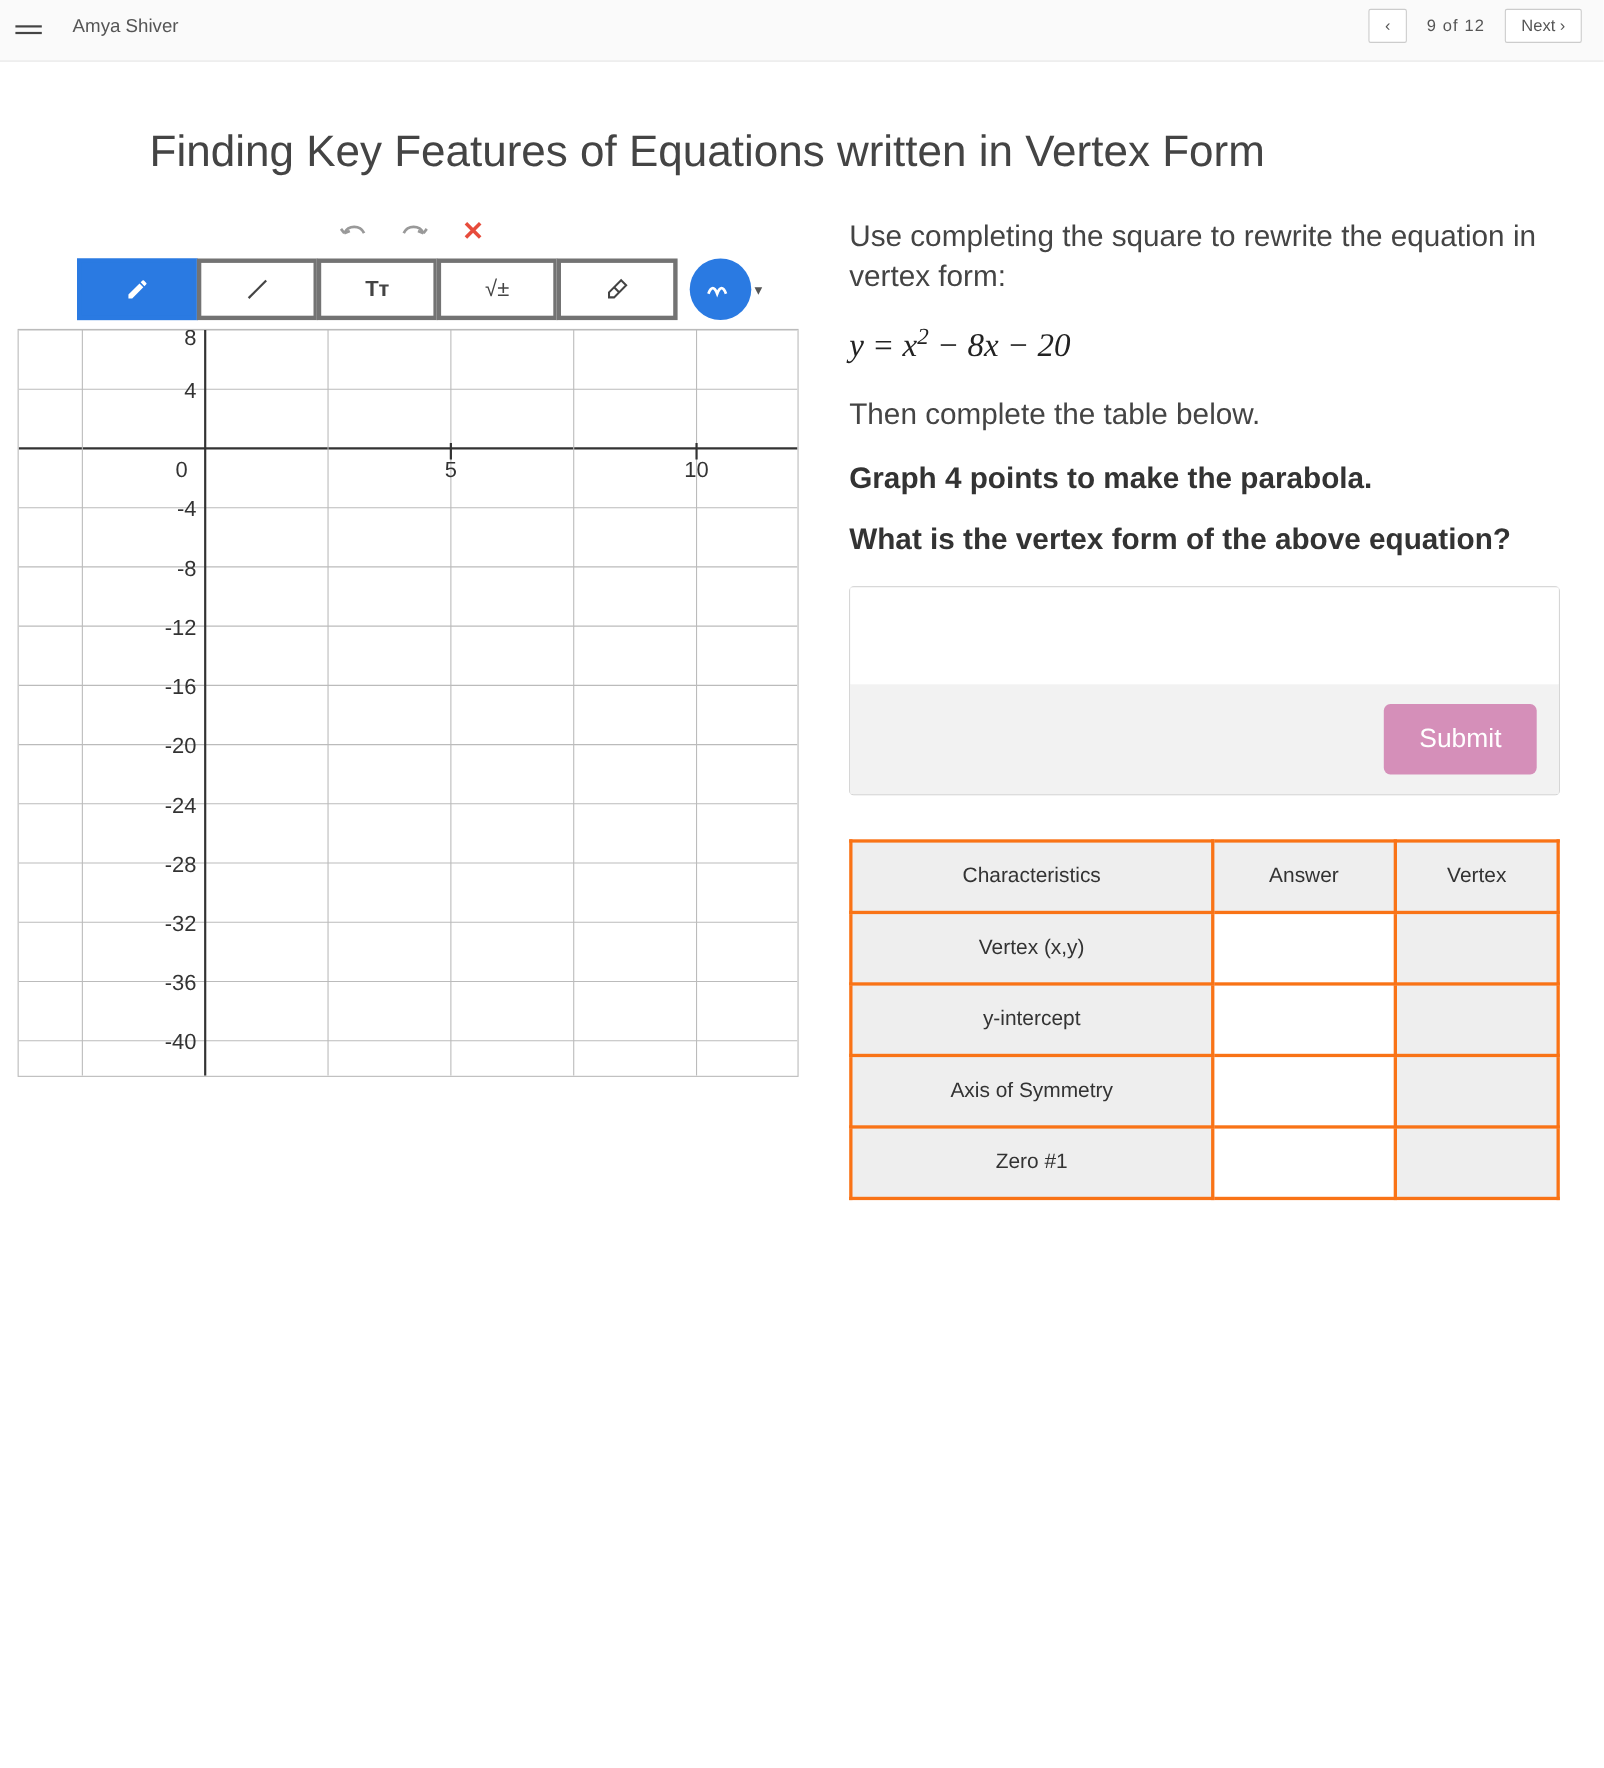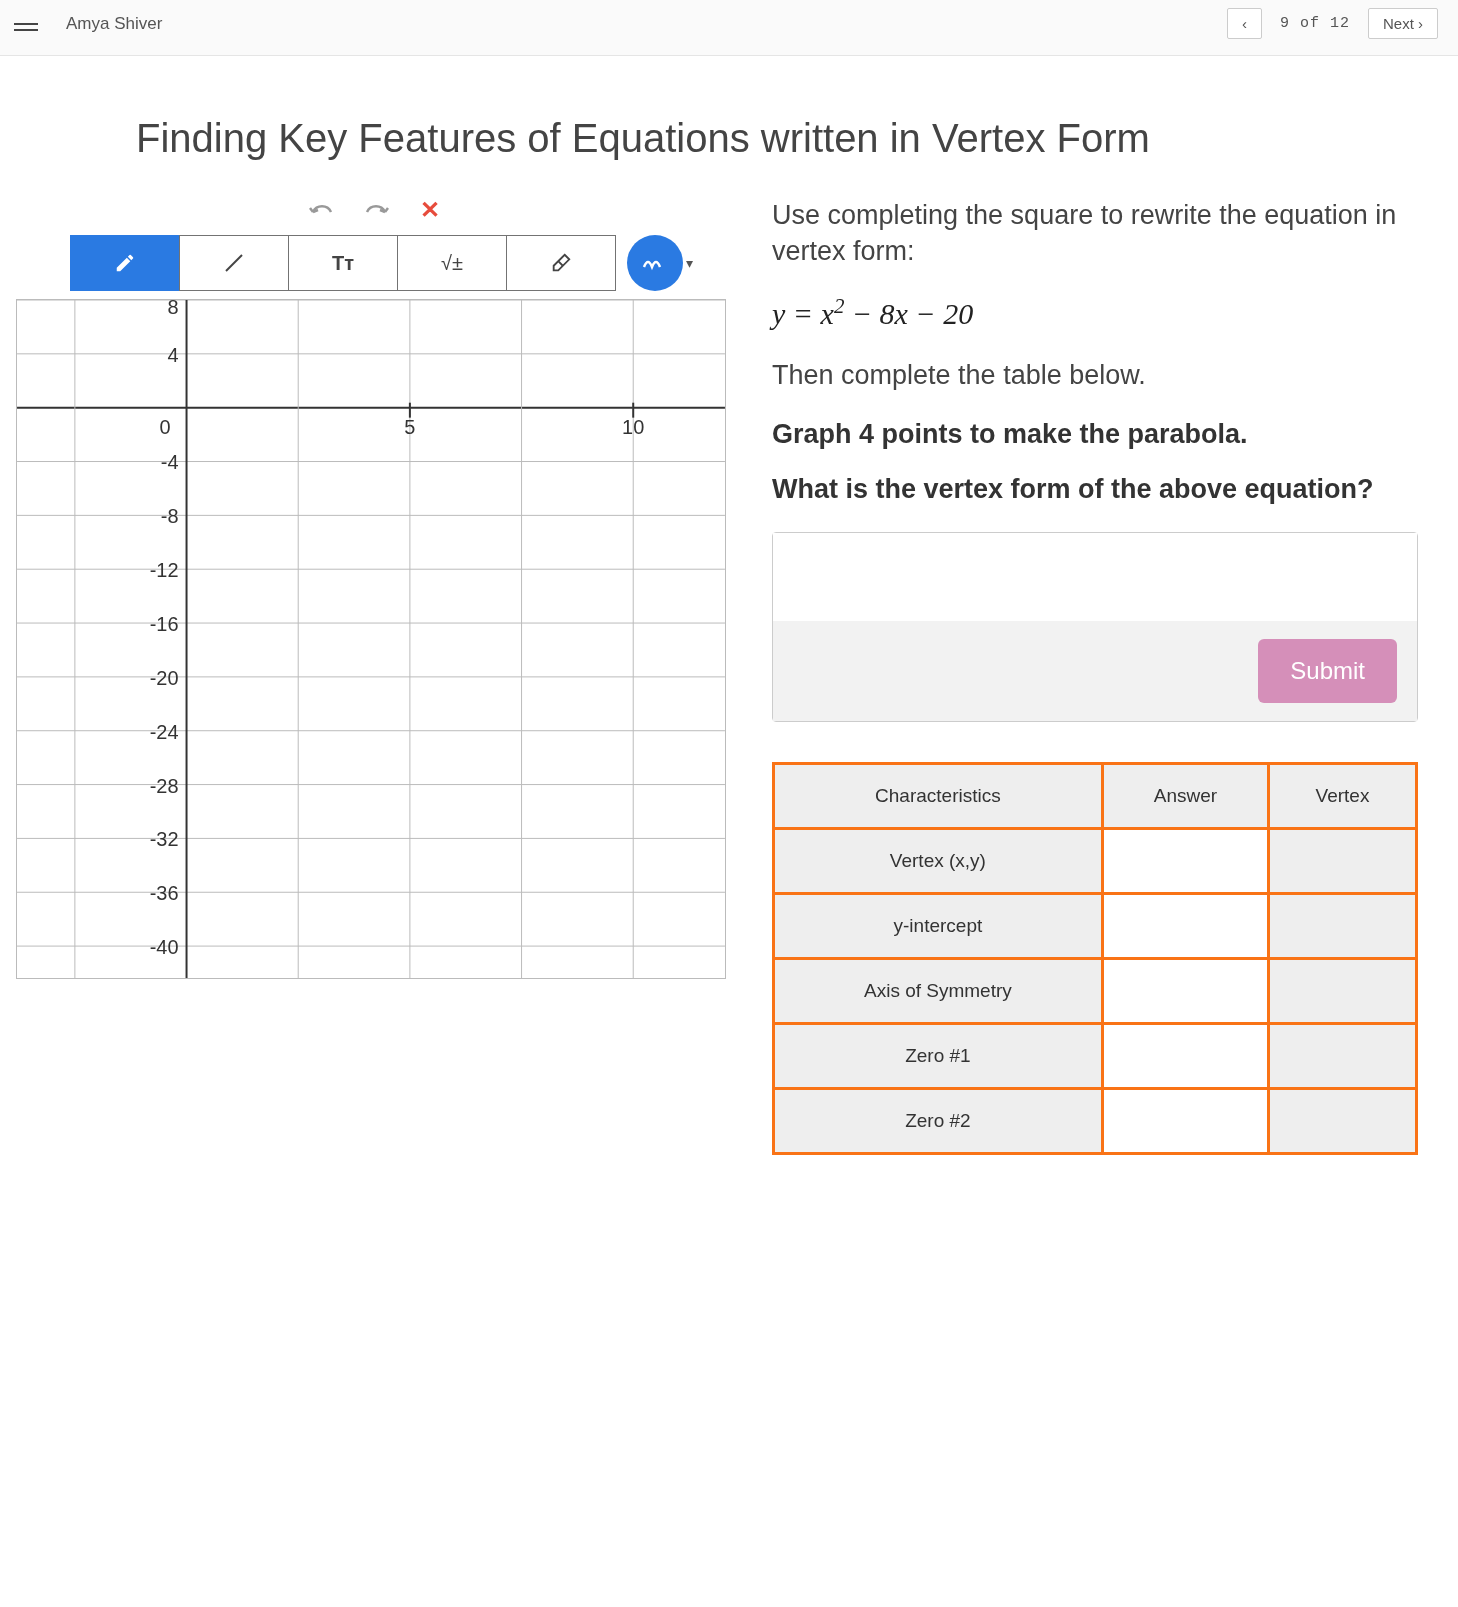--- a/index.html
+++ b/index.html
@@ -4,29 +4,29 @@
 <style>
   * { box-sizing: border-box; margin: 0; padding: 0; }
   body { font-family: -apple-system, BlinkMacSystemFont, 'Segoe UI', Helvetica, Arial, sans-serif; background: #fff; color: #333; }
   .topbar { display: flex; align-items: center; justify-content: space-between; padding: 8px 20px 16px 14px; border-bottom: 1px solid #e5e5e5; background: #fafafa; }
   .topbar-left { display: flex; align-items: center; gap: 28px; justify-content: flex-end; }
   .hamburger { width: 24px; height: 2px; background: #444; position: relative; }
   .hamburger::after { content:''; position:absolute; top:6px; left:0; width:24px; height:2px; background:#444; }
   .student-name { font-size: 17px; color: #555; }
   .topbar-right { display:flex; gap:18px; align-items:center; }
   .nav-btn { border:1px solid #ccc; background:#fff; padding:6px 14px; font-size:15px; color:#555; border-radius:2px; }
-  .pg-indicator { font-size:15px; color:#555; letter-spacing:1px;font-family:Liberation Mono, monospace; }
+  .pg-indicator { font-size:15px; color:#555; letter-spacing:1px; }
   .container { padding: 40px 16px 40px 16px; max-width: 1458px; }
   .page-title { font-size: 40px; color:#444; font-weight:400; margin: 20px 0 36px 120px; }
   .columns { display:flex; gap: 36px; align-items:flex-start; }
   .left-col { width: 720px; position:relative; }
   .toolbar-top { display:flex; gap:28px; justify-content:center; margin-bottom:12px;}
   .tb-icon { width:26px; height:26px; display:flex; align-items:center; justify-content:center; color:#888; }
   .toolbar { display:flex; gap:0; margin-left:54px; margin-bottom:8px; }
-  .tool-btn { width:110px; height:56px; border:1px solid #737373; background:#fff; display:flex; align-items:center; justify-content:center; font-size:20px; color:#444; margin-right:-1px; }
+  .tool-btn { width:110px; height:56px; border:4px solid #737373; background:#fff; display:flex; align-items:center; justify-content:center; font-size:20px; color:#444; margin-right:-1px; }
   .tool-btn.active { background:#2a7ae2; color:#fff; border-color:#2a7ae2; }
   .tool-btn.scribble { border-radius:50%; width:56px; height:56px; background:#2a7ae2; color:#fff; border:none; margin-left:12px; }
   .graph-wrap { position:relative; width:710px; height:680px; border:1px solid #bbb; }
   .graph-wrap svg { width:100%; height:100%; }
   .right-col { flex:1; padding-top: 0px; padding-right:24px; }
   .instr { font-size:27px; color:#444; line-height:1.35; margin-bottom:24px; }
   .eqn { font-family: 'Times New Roman', serif; font-size:30px; font-style:italic; color:#222; margin: 18px 0 26px 0; }
   .eqn sup { font-size:0.7em; }
   .bold-instr { font-size:27px; font-weight:700; color:#333; margin:20px 0 12px 0; line-height:1.3; }
   .answer-box { border:1px solid #ccc; border-radius:4px; margin-top:24px; }
@@ -199,22 +199,17 @@
             <tr>
               <td class="lbl">Axis of Symmetry</td>
                   <td class="ans"></td>
                   <td class="res"></td>
             </tr>
             <tr>
               <td class="lbl">Zero #1</td>
                   <td class="ans"></td>
                   <td class="res"></td>
             </tr>
-            <tr>
-              <td class="lbl">Zero #2</td>
-                  <td class="ans"></td>
-                  <td class="res"></td>
-            </tr>
           </tbody>
       </table>
     </div>
   </div>
 </div>
 
 </body></html>

